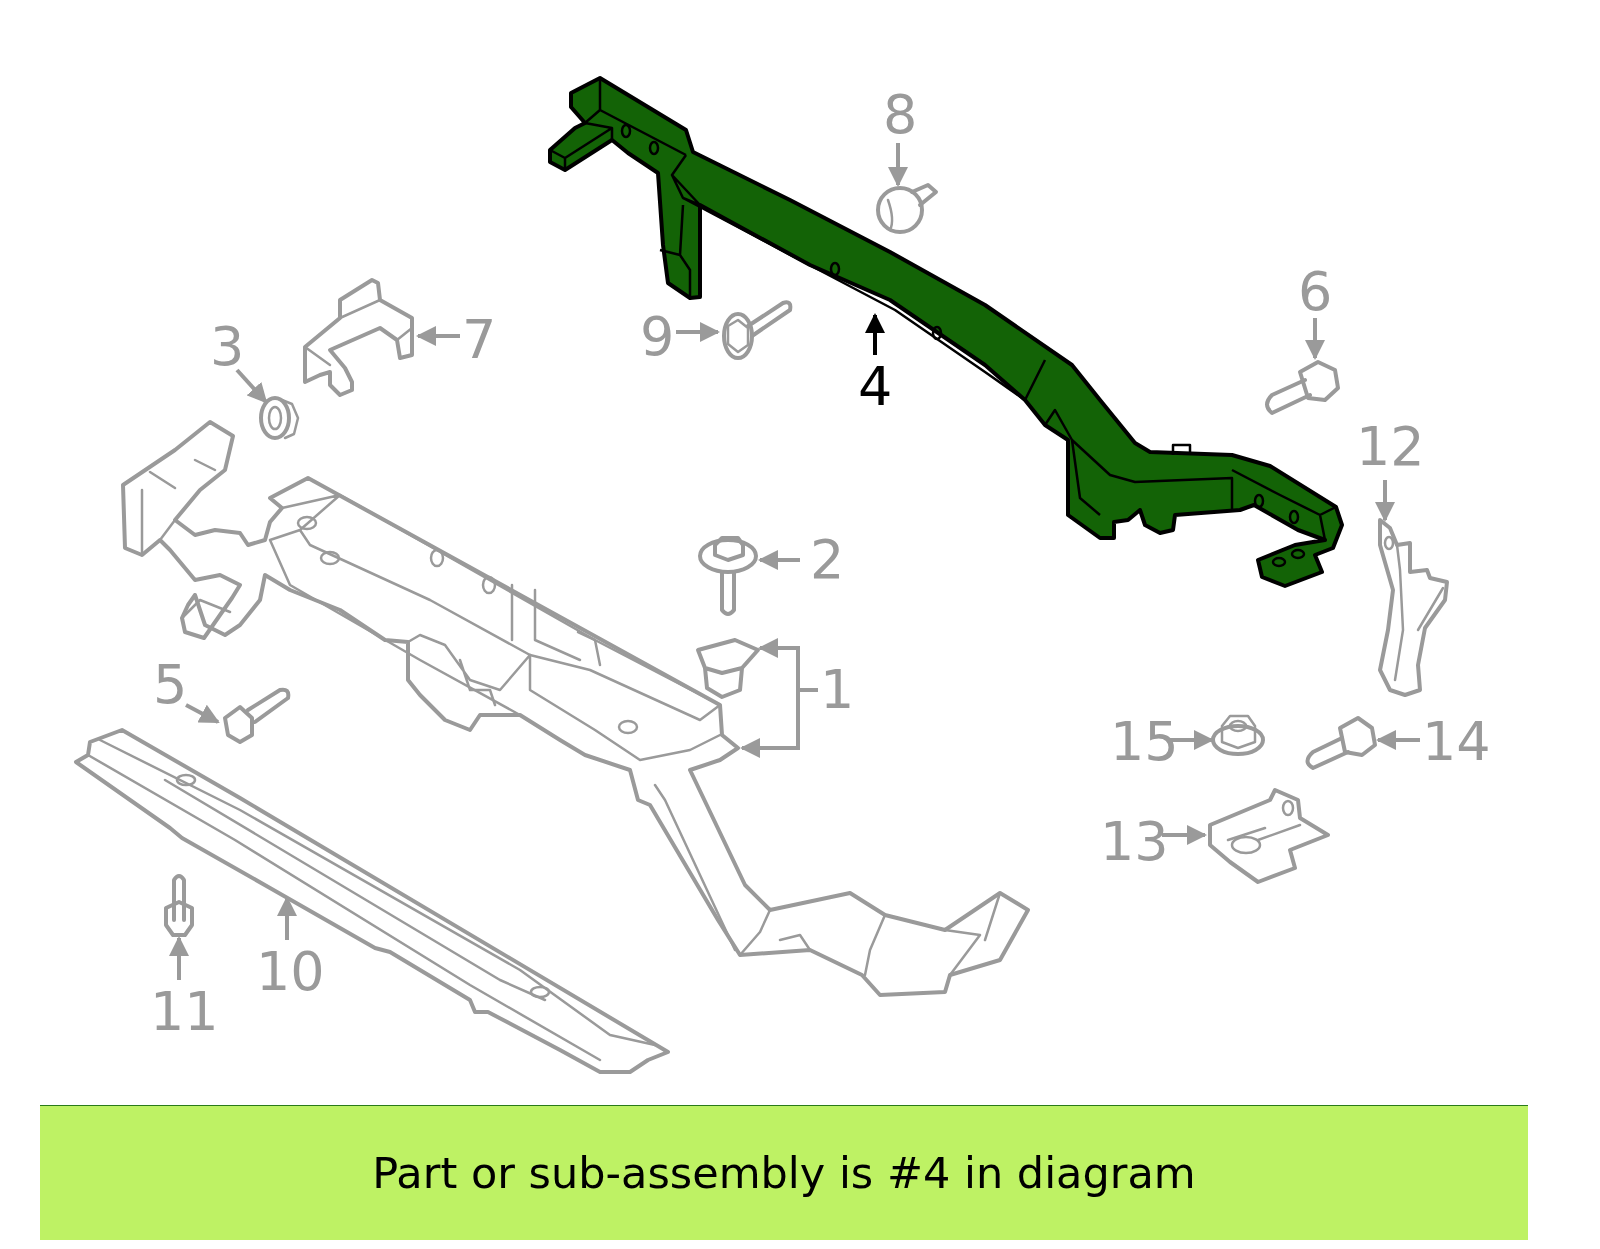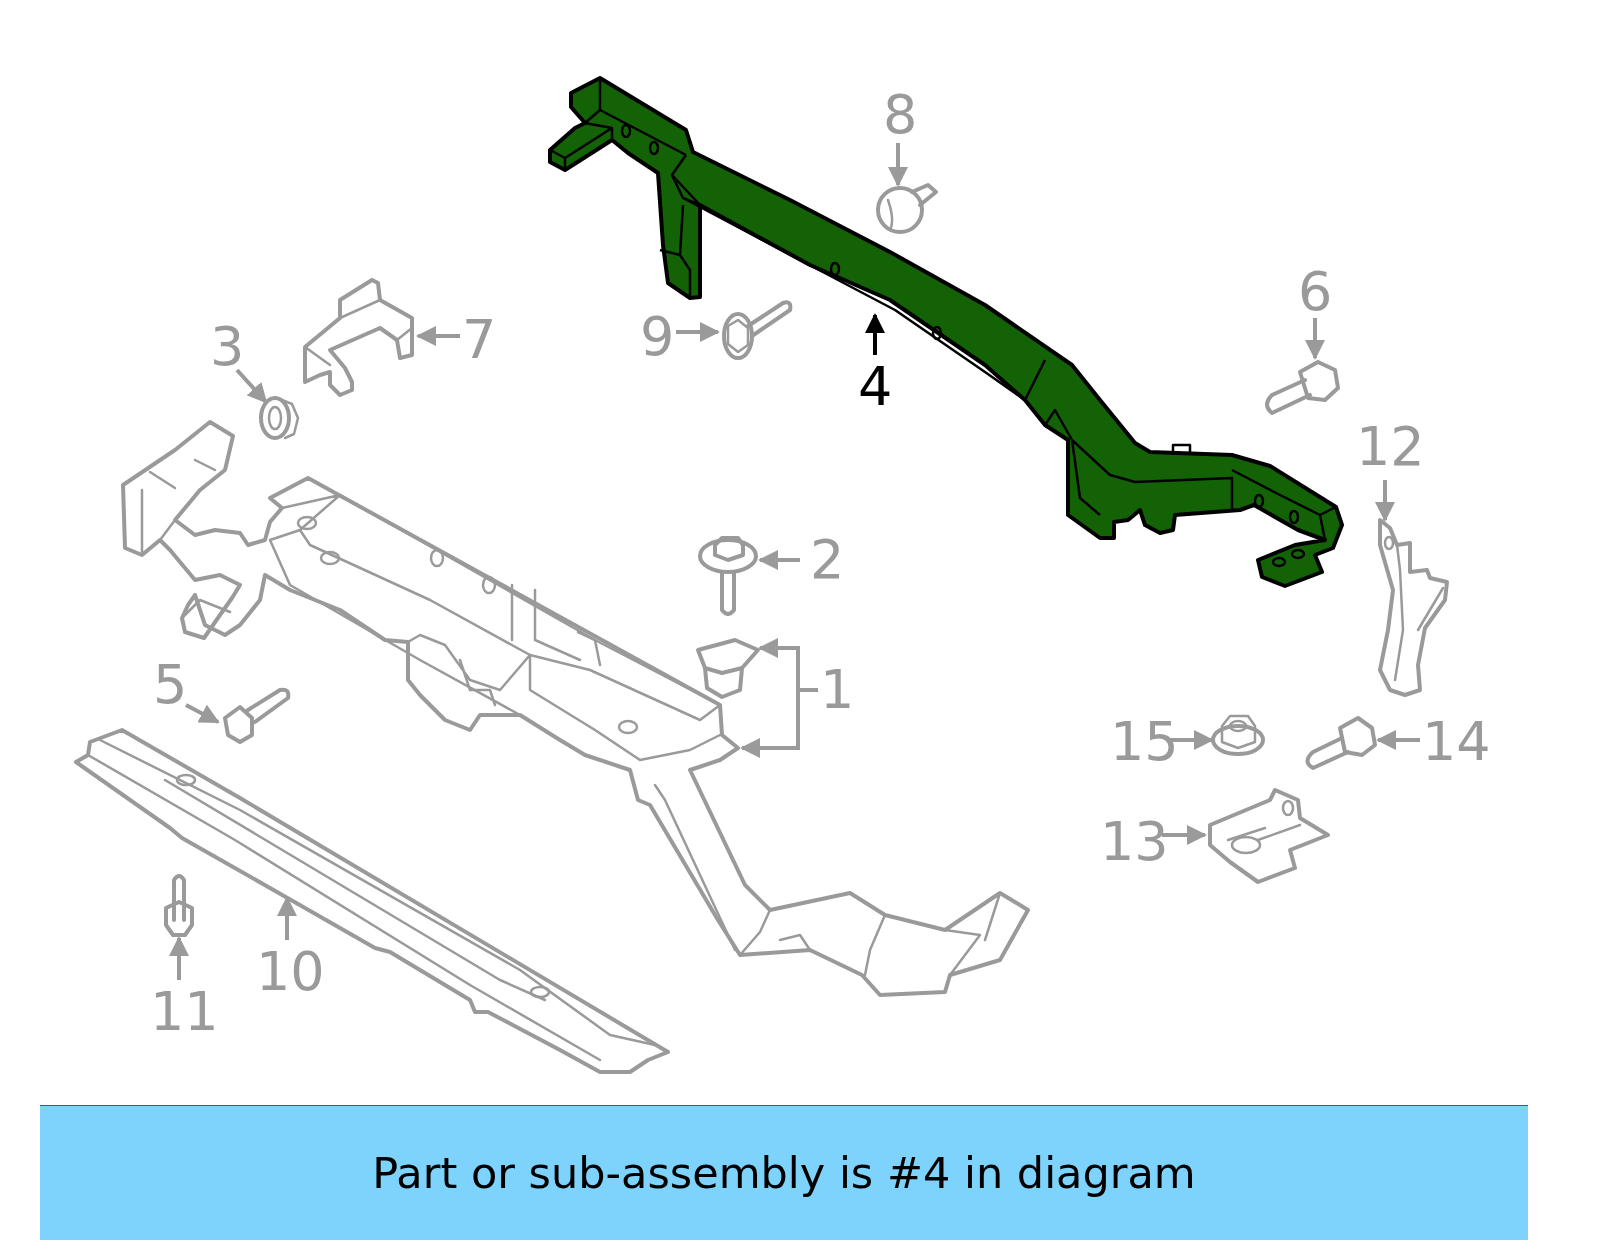--- a/index.html
+++ b/index.html
@@ -5,21 +5,21 @@
   html, body { margin: 0; padding: 0; background: #ffffff; }
   body { width: 1600px; height: 1249px; position: relative; overflow: hidden; font-family: "DejaVu Sans", sans-serif; }
   #diagram { position: absolute; left: 0; top: 0; width: 1600px; height: 1100px; }
   .callout { font-family: "DejaVu Sans", sans-serif; font-size: 54px; fill: #9a9a9a; }
   .callout.hl { fill: #000000; }
   .gray { fill: none; stroke: #9a9a9a; stroke-width: 4; stroke-linejoin: round; stroke-linecap: round; }
   .gray-thin { fill: none; stroke: #9a9a9a; stroke-width: 2.5; stroke-linejoin: round; stroke-linecap: round; }
   .green { fill: #136306; stroke: #000; stroke-width: 4; stroke-linejoin: round; }
   .green-line { fill: none; stroke: #000; stroke-width: 2.5; stroke-linejoin: round; }
   .arrow-g { stroke: #9a9a9a; stroke-width: 4; fill: none; }
-  #banner { position: absolute; left: 40px; top: 1105px; width: 1488px; height: 134px; background: #7dd3fc; border-top: 1px solid #2a7a1a; display: flex; flex-direction: column; align-items: center; justify-content: center; }
+  #banner { position: absolute; left: 40px; top: 1105px; width: 1488px; height: 134px; background: #bef264; border-top: 1px solid #2a7a1a; display: flex; flex-direction: column; align-items: center; justify-content: center; }
   #banner .line { color: #000000; font-family: "DejaVu Sans", sans-serif; font-size: 43px; line-height: 50px; white-space: nowrap; }
 </style>
 </head>
 <body>
 
 <svg id="diagram" viewBox="0 0 1600 1100" xmlns="http://www.w3.org/2000/svg">
   <defs>
     <marker id="ah" viewBox="0 0 10 10" refX="9" refY="5" markerWidth="5" markerHeight="5" orient="auto-start-reverse">
       <path d="M0,0 L10,5 L0,10 z" fill="#9a9a9a"></path>
     </marker>

